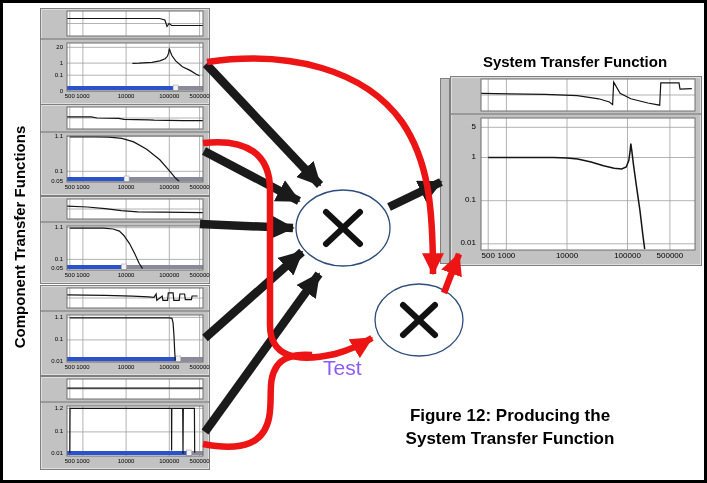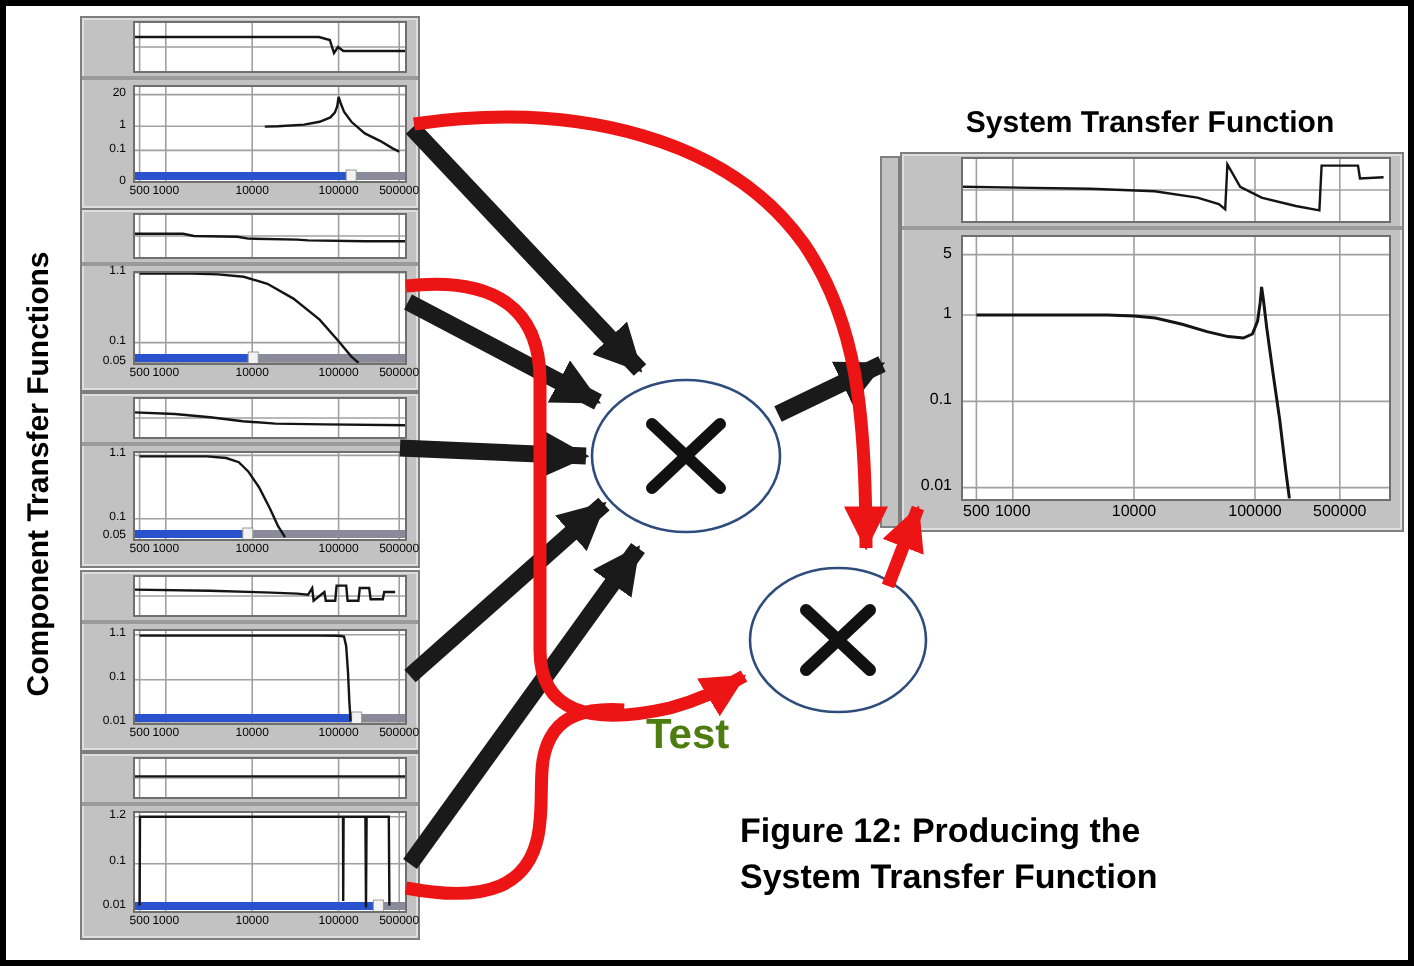--- a/index.html
+++ b/index.html
@@ -27,22 +27,22 @@
   #p2{left:37px;top:101px;width:168px;height:90px} #p2 .strip{height:26px} #p2 .main{height:62px}
   #p3{left:37px;top:193px;width:168px;height:86px} #p3 .strip{height:24px} #p3 .main{height:60px}
   #p4{left:37px;top:282px;width:168px;height:89px} #p4 .strip{height:24px} #p4 .main{height:63px}
   #p5{left:37px;top:373px;width:168px;height:92px} #p5 .strip{height:24px} #p5 .main{height:66px}
   #p6{left:447px;top:73px;width:250px;height:188px}#p6 .strip{height:36px} #p6 .main{height:150px}
   
   #vlabel{position:absolute;left:-133px;top:225px;width:300px;height:18px;line-height:18px;
     text-align:center;font-weight:bold;font-size:15px;color:#000;transform:rotate(-90deg);z-index:2;}
   #systitle{position:absolute;left:447px;top:50px;width:250px;text-align:center;
     font-weight:bold;font-size:15px;color:#000;z-index:2;}
-  #testlabel{position:absolute;left:320px;top:353px;font-weight:bold;font-size:21px;color:#4d7c0f;z-index:12;}
-  #caption{position:absolute;left:367px;top:401px;width:280px;text-align:left;
+  #testlabel{position:absolute;left:320px;top:353px;font-weight:normal;font-size:21px;color:#8b5cf6;z-index:12;}
+  #caption{position:absolute;left:367px;top:401px;width:280px;text-align:center;
     font-weight:bold;font-size:17px;line-height:23px;color:#000;z-index:2;}
   #overlay{position:absolute;left:-3px;top:-3px;z-index:10;pointer-events:none;}
   .node{fill:#ffffff;stroke:var(--node-outline,#2e4d7c);stroke-width:1.3;}
   .xmark{stroke:#111;stroke-width:6;stroke-linecap:round;}
 </style>
 </head>
 <body>
 
 <div id="canvas">
 

